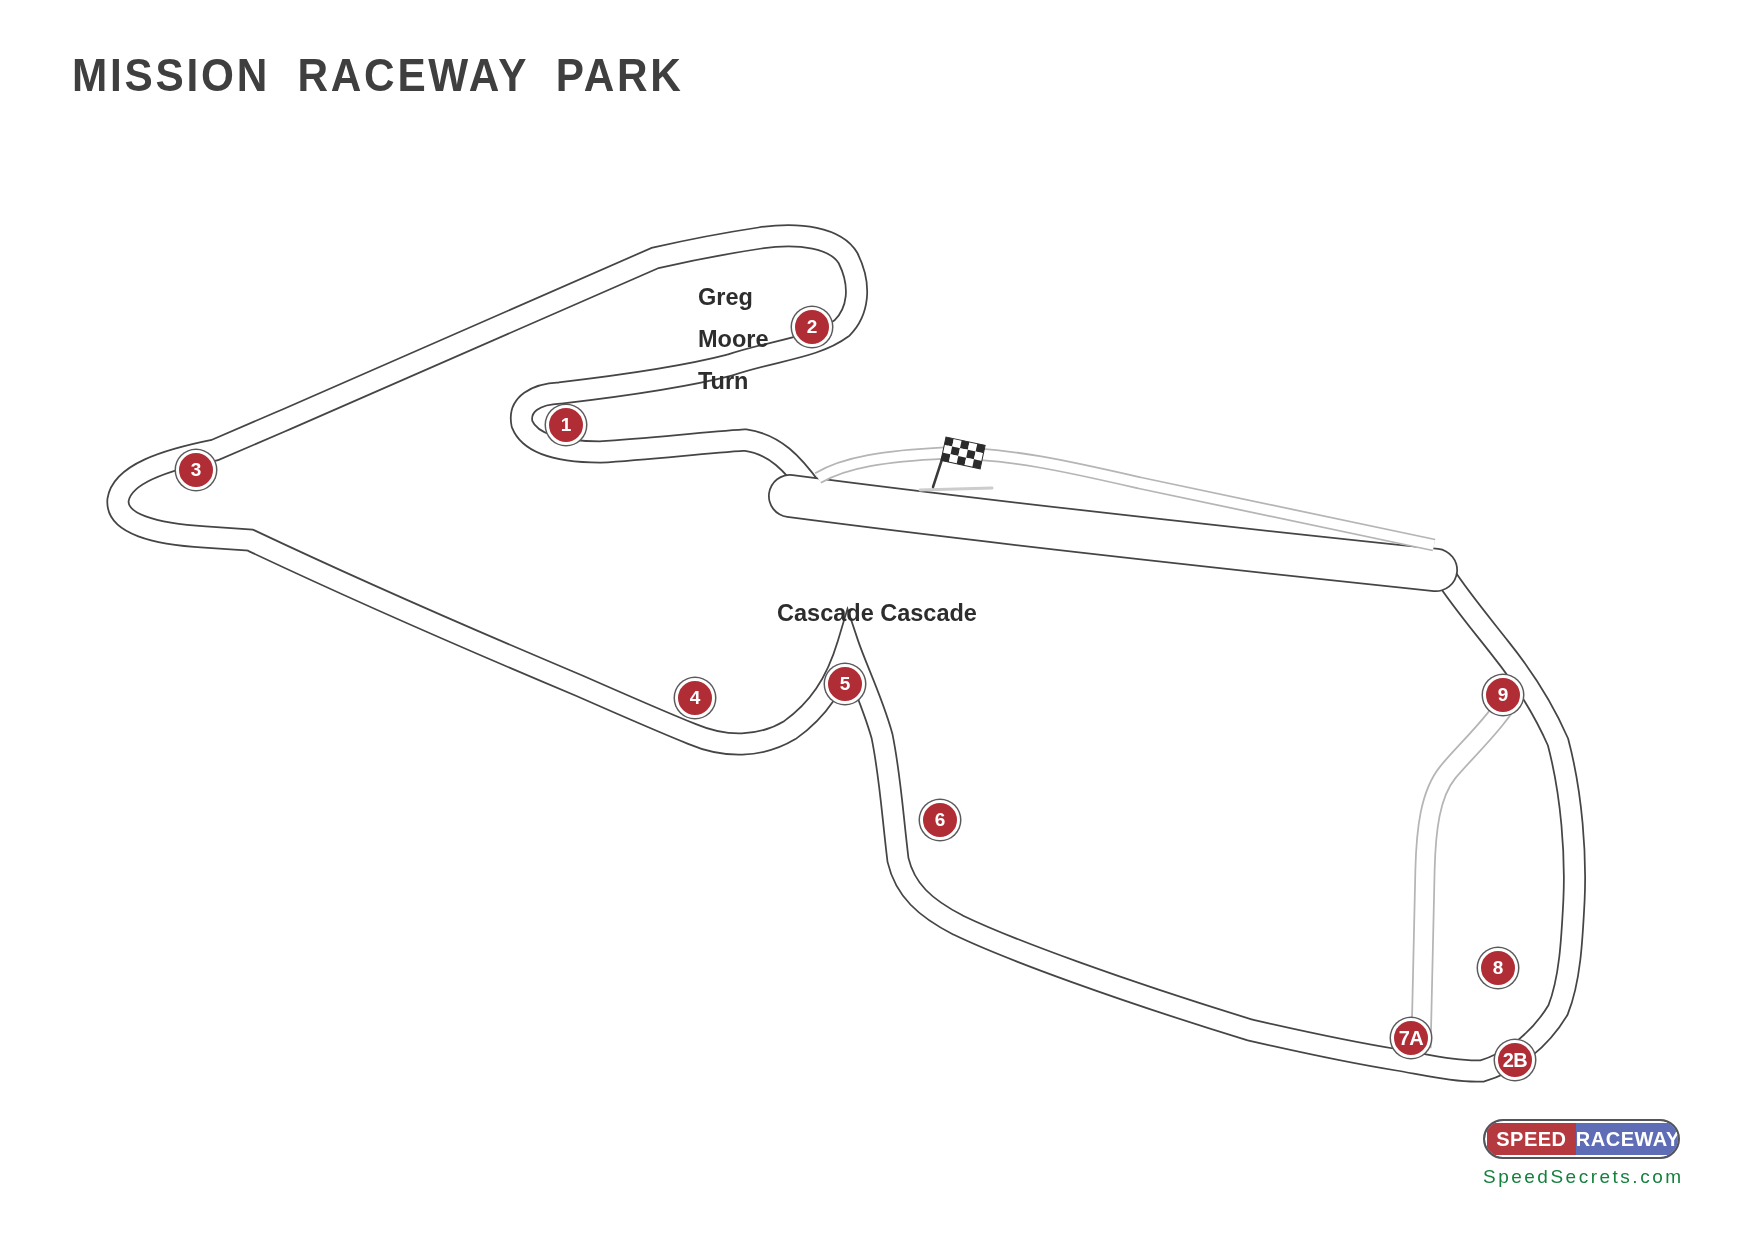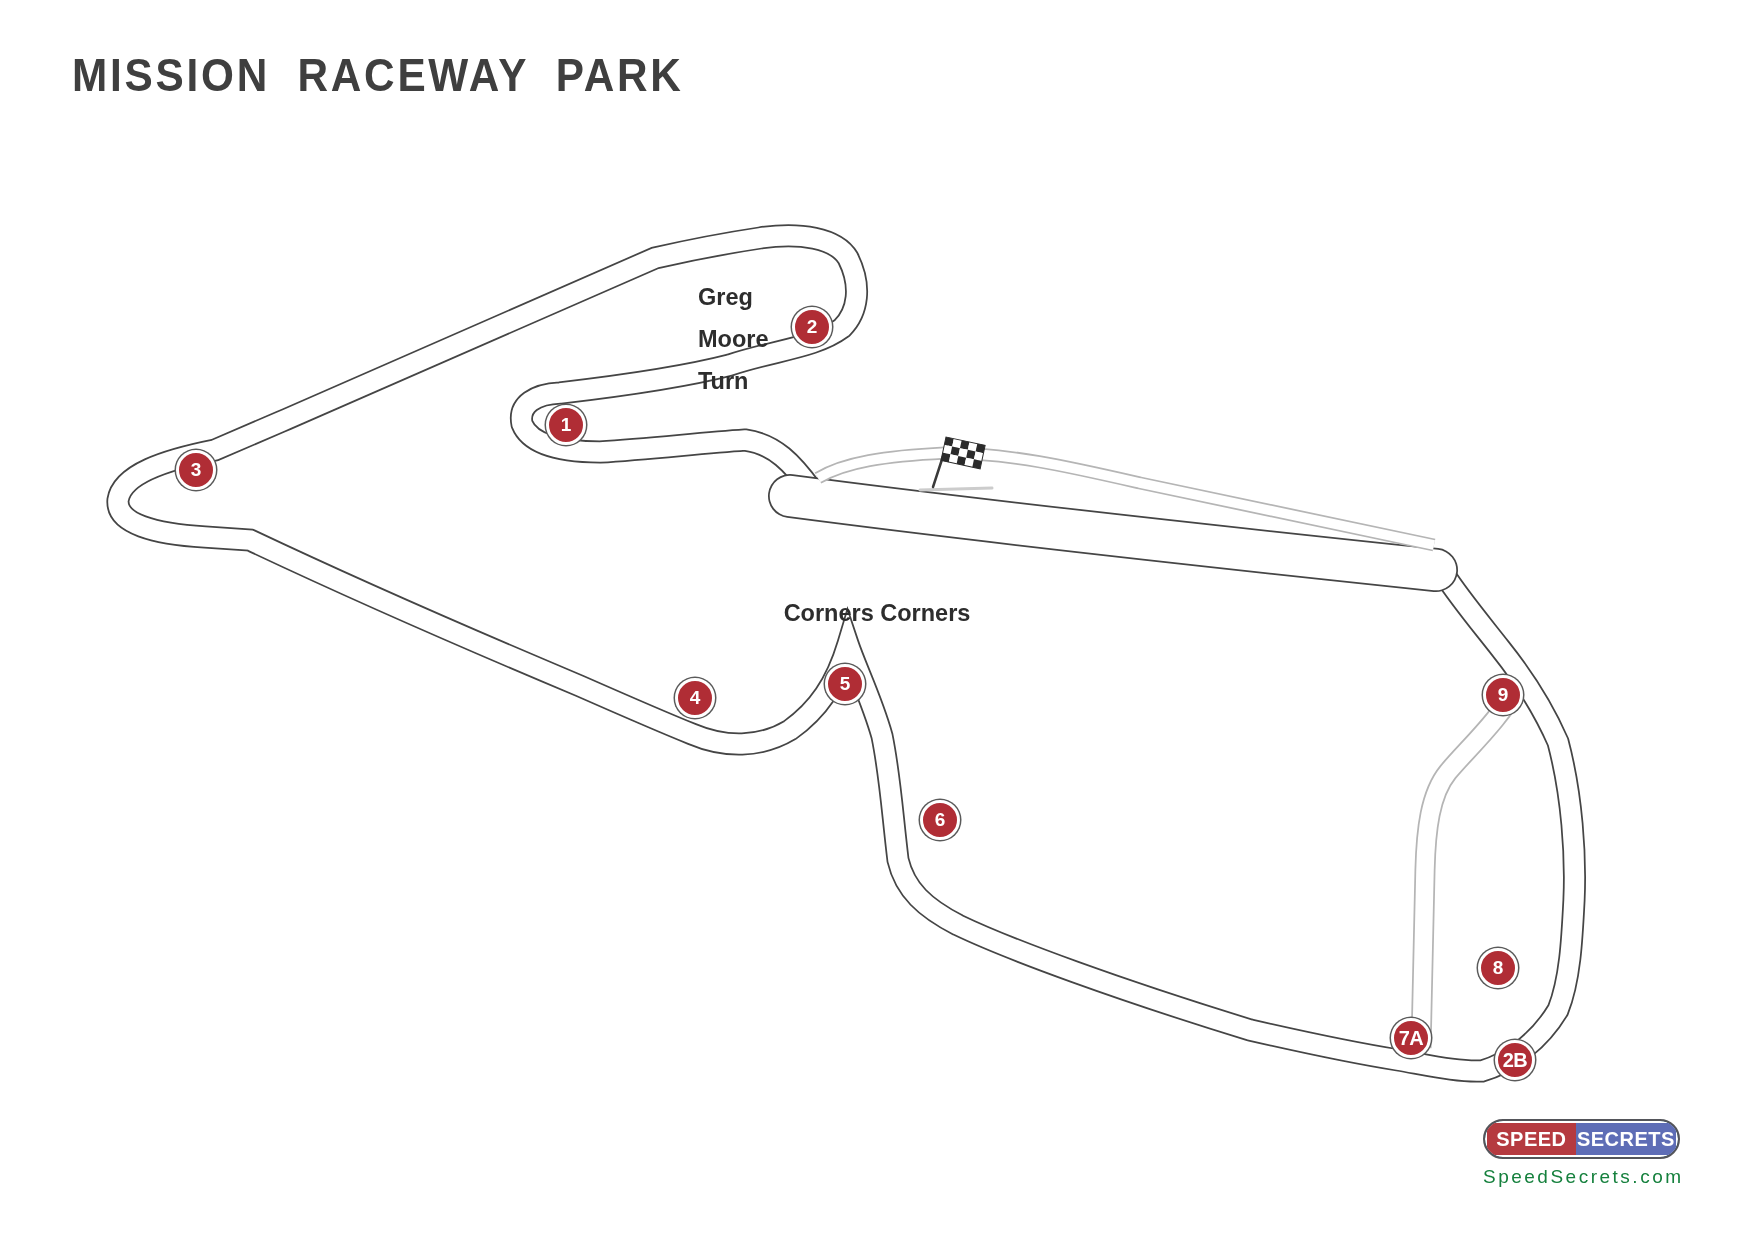--- a/index.html
+++ b/index.html
@@ -161,36 +161,36 @@
         <rect x="0" y="0" width="40" height="24" fill="none" stroke="#2b2b2b" stroke-width="1"></rect>
       </g>
     </g>
   </svg>
 
   <div class="page-title">MISSION RACEWAY PARK</div>
 
   <div class="corner-label" id="gregMooreLabel" style="left: 698px; top: 276px;">Greg
 Moore
 Turn</div>
-  <div class="corner-label center" id="cascadeLabel" style="left: 877px; top: 592px;">Corners Corners</div>
+  <div class="corner-label center" id="cascadeLabel" style="left: 877px; top: 592px;">Cascade Cascade</div>
 
   <div id="markers">
       <div class="turn-marker" style="left: 566px; top: 425px;">1</div>
       <div class="turn-marker" style="left: 812px; top: 327px;">2</div>
       <div class="turn-marker" style="left: 196px; top: 470px;">3</div>
       <div class="turn-marker" style="left: 695px; top: 698px;">4</div>
       <div class="turn-marker" style="left: 845px; top: 684px;">5</div>
       <div class="turn-marker" style="left: 940px; top: 820px;">6</div>
       <div class="turn-marker small-text" style="left: 1383px; top: 1038px;">7A</div>
       <div class="turn-marker small-text" style="left: 1487px; top: 1060px;">2B</div>
       <div class="turn-marker" style="left: 1498px; top: 968px;">8</div>
       <div class="turn-marker" style="left: 1503px; top: 695px;">9</div>
     </div>
 
   <div class="logo-wrap">
     <div class="logo-badge">
       <div class="logo-half red">SPEED</div>
-      <div class="logo-half blue">SECRETS</div>
+      <div class="logo-half blue">RACEWAY</div>
     </div>
     <div class="logo-site">SpeedSecrets.com</div>
   </div>
 
 </div>
 
 </body></html>

